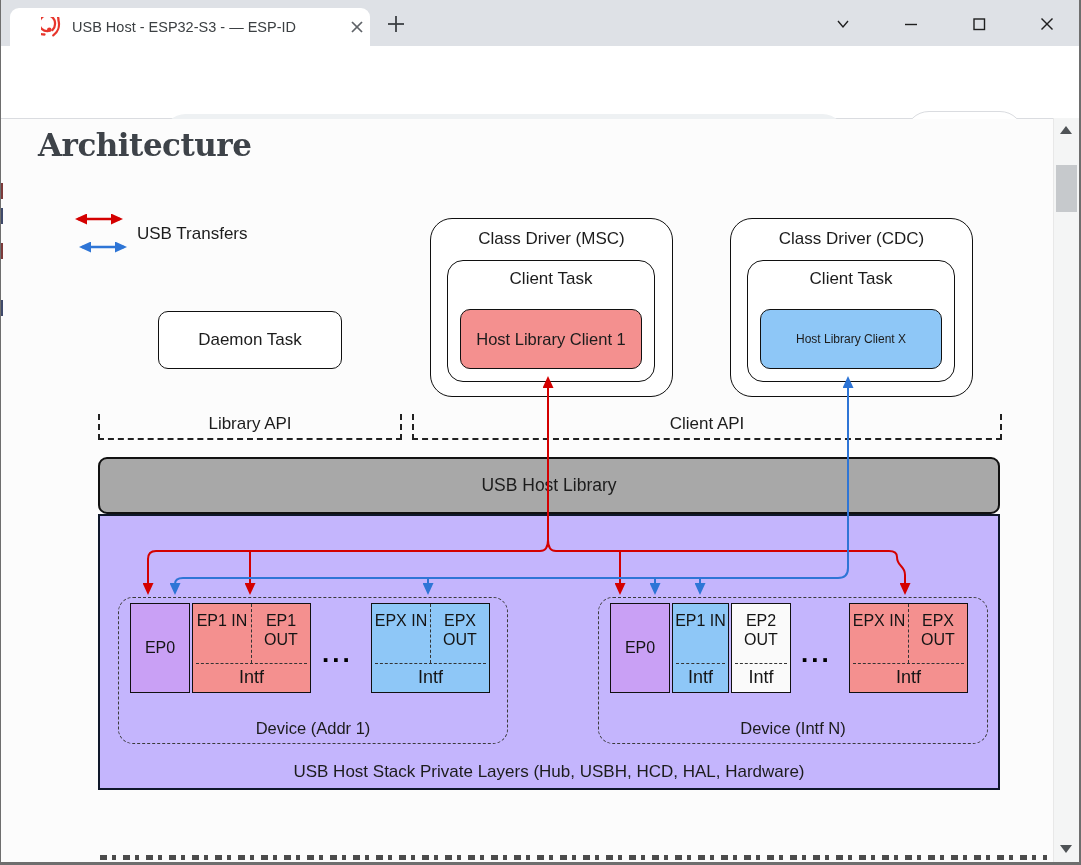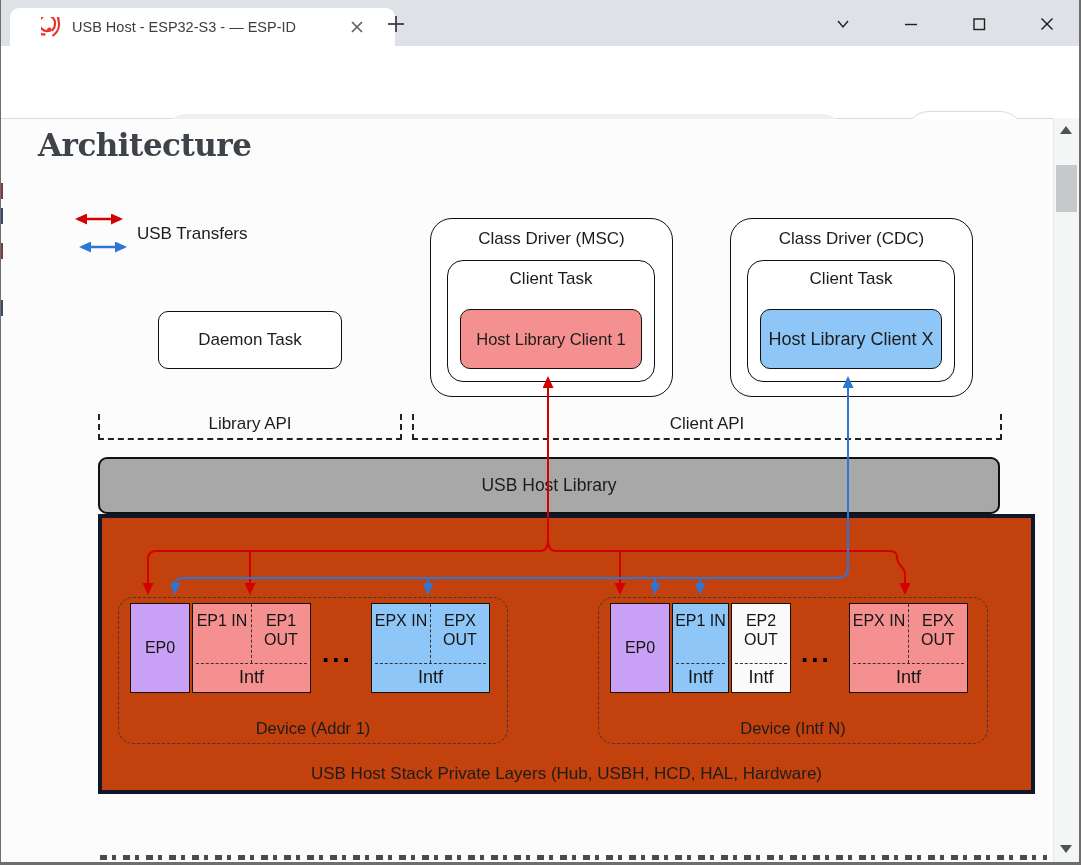--- a/index.html
+++ b/index.html
@@ -2,21 +2,21 @@
 <html><head>
 <meta charset="utf-8">
 <style>
   html,body{margin:0;padding:0;background:#ffffff;}
   #canvas{position:relative;width:1081px;height:865px;overflow:hidden;
           font-family:"Liberation Sans",sans-serif;background:#fcfcfc;}
   .abs{position:absolute;}
   
   #titlebar{left:0;top:0;width:1081px;height:46px;background:#dee1e6;}
   #tab{left:10px;top:8px;width:360px;height:38px;background:#ffffff;
-       border-radius:9px 9px 0 0;display:flex;align-items:center;padding-left:25px;}
+       border-radius:9px 9px 0 0;display:flex;align-items:center;}
   #tab-title{position:absolute;left:62px;top:0;width:270px;height:38px;line-height:38px;
        font-size:14.5px;color:#3c4043;white-space:nowrap;overflow:hidden;}
   #tab-fade{position:absolute;left:300px;top:2px;width:34px;height:34px;
        background:linear-gradient(90deg,rgba(255,255,255,0),#ffffff 80%);}
   .winctl{width:16px;height:16px;}
   #toolbar{left:0;top:46px;width:1081px;height:72px;background:#ffffff;
        border-bottom:1px solid #dadce0;}
   #omnibox{left:163px;top:68px;width:682px;height:45px;background:#eef1f3;
        border-radius:23px;display:flex;align-items:center;}
   #url-text{font-size:16.5px;color:#4a4d51;white-space:nowrap;overflow:hidden;}
@@ -29,21 +29,21 @@
        font-weight:700;font-size:31px;color:#3e4349;letter-spacing:-0.5px;}
   .dbox{position:absolute;border:1.6px solid #101010;background:#fff;}
   .round22{border-radius:22px;} .round16{border-radius:16px;} .round10{border-radius:10px;}
   .dlabel{font-size:17px;color:#1c1c1c;text-align:center;}
   .boxtitle{position:absolute;left:0;right:0;top:10px;}
   .centerlab{display:flex;align-items:center;justify-content:center;height:100%;}
   .bracket{position:absolute;border-bottom:2px dashed #222;border-left:2px dashed #222;
        border-right:2px dashed #222;height:24px;}
   .bracket .dlabel{position:absolute;left:0;right:0;top:0;}
   #host-lib-bar{background:#a8a8a8;border:2px solid #111;border-radius:9px;}
-  #stack-box{background:#c2410c;border:4px solid #0f172a;padding-left:31px;}
+  #stack-box{background:#c4b5fd;border:2px solid #0f172a;}
   .devbox{position:absolute;border:1.7px dashed #3a3a3a;border-radius:15px;}
   .devlabel{position:absolute;left:0;right:0;bottom:5px;font-size:16.5px;color:#1c1c1c;text-align:center;}
   .ep{position:absolute;border:1.7px solid #101010;border-radius:0;font-size:16px;
       color:#141414;text-align:center;}
   .purple{background:#c9a0f5;} .pink{background:#f4908f;} .blue{background:#8ec7f7;}
   .whiteep{background:#fafafa;}
   .ep .cells{position:absolute;left:0;right:0;top:0;height:59px;display:flex;}
   .ep .cell{flex:1;padding-top:7px;line-height:1.2;}
   .vdash{width:0;border-left:1.6px dashed #333;height:59px;}
   .hdash{position:absolute;left:3px;right:3px;top:59px;border-top:1.6px dashed #333;}
@@ -173,21 +173,21 @@
         <div class="dlabel centerlab" style="font-size:16.5px">Host Library Client 1</div>
       </div>
     </div>
   </div>
 
   <div class="abs dbox round22" style="left:730px;top:218px;width:241px;height:177px">
     <div class="dlabel boxtitle">Class Driver (CDC)</div>
     <div class="dbox round16" style="left:16px;top:41px;width:206px;height:120px">
       <div class="dlabel boxtitle" style="top:8px">Client Task</div>
       <div class="dbox round10 blue" style="left:12px;top:48px;width:180px;height:58px">
-        <div class="dlabel centerlab" style="font-size:18px">Host Library Client X</div>
+        <div class="dlabel centerlab" style="font-size:12px">Host Library Client X</div>
       </div>
     </div>
   </div>
 
   <div class="bracket" style="left:98px;top:414px;width:300px">
     <div class="dlabel">Library API</div>
   </div>
   <div class="bracket" style="left:412px;top:414px;width:586px">
     <div class="dlabel">Client API</div>
   </div>

